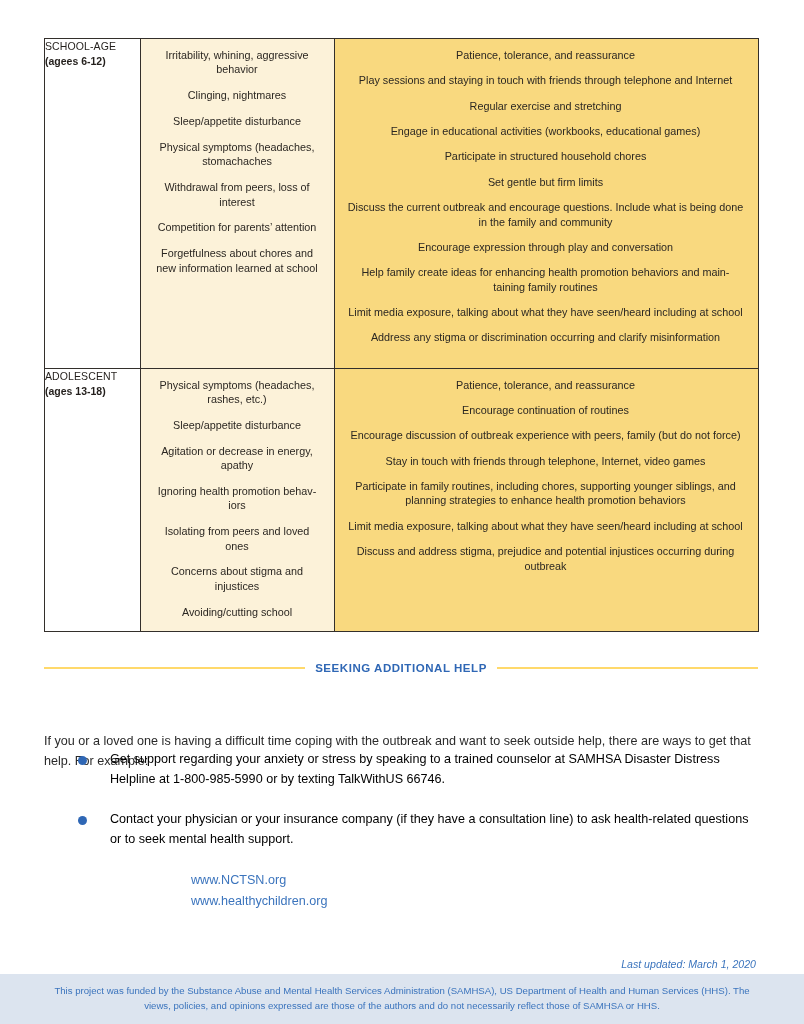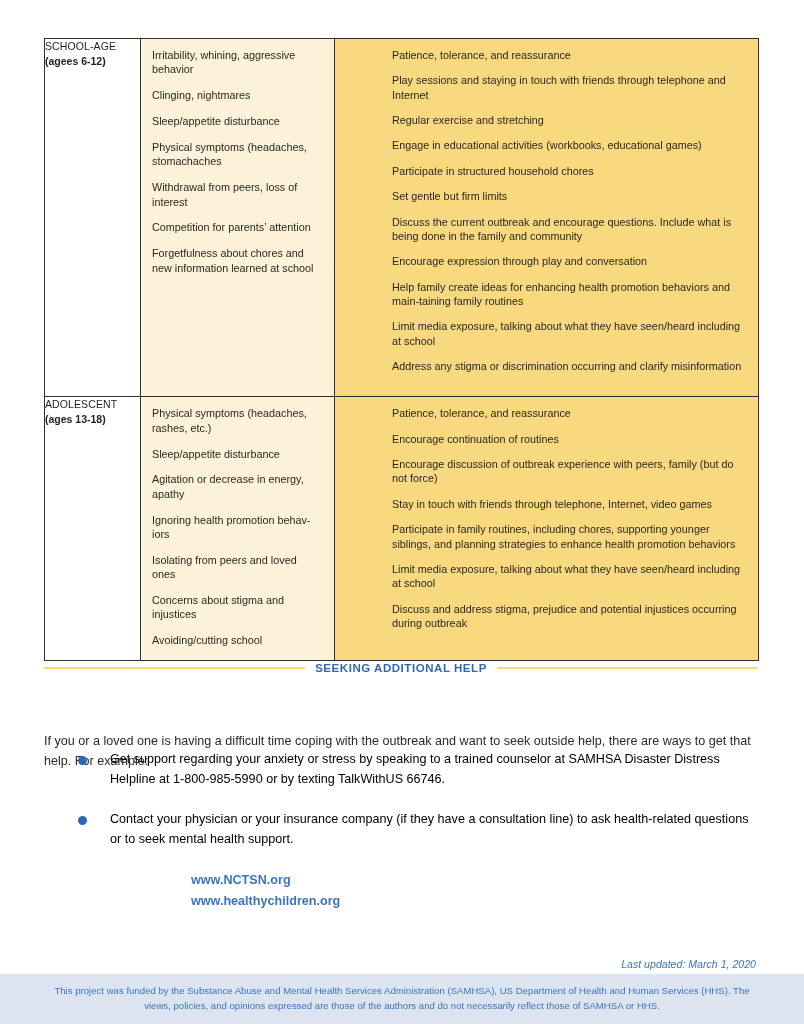--- a/index.html
+++ b/index.html
@@ -38,23 +38,23 @@
   }
   .age-name { font-weight: normal; letter-spacing: .1px; white-space: nowrap; }
   .age-range { font-weight: bold; }
 
   .cell-list {
     padding: 9px 12px 12px 11px;
     font-size: 10.8px;
     line-height: 1.33;
     color: #2b2722;
   }
-  .cell-list p { margin: 0 0 11.5px 0; }
+  .cell-list p { margin: 0 0 11.5px 0; text-align: center; }
   .cell-list p:last-child { margin-bottom: 0; }
-  .col-resp .cell-list { padding: 9px 14px 12px 12px; margin-left: 45px; }
+  .col-resp .cell-list { padding: 9px 14px 12px 12px; }
   .col-resp .cell-list p { margin-bottom: 11px; }
 
   
   .section-head {
     position: absolute;
     left: 44px; top: 662px;
     width: 714px;
     display: flex;
     align-items: center;
     gap: 10px;
@@ -104,21 +104,20 @@
   }
   .links {
     margin: 2px 0 0 147px;
   }
   .link-line {
     display: block;
     font-size: 12.6px;
     line-height: 1.74;
     color: #3b74bd;
     text-decoration: none;
-    font-weight: bold;
   }
 
   
   .last-updated {
     position: absolute;
     right: 48px; top: 958px;
     font-size: 10.6px;
     font-style: italic;
     color: #3b74bd;
   }

